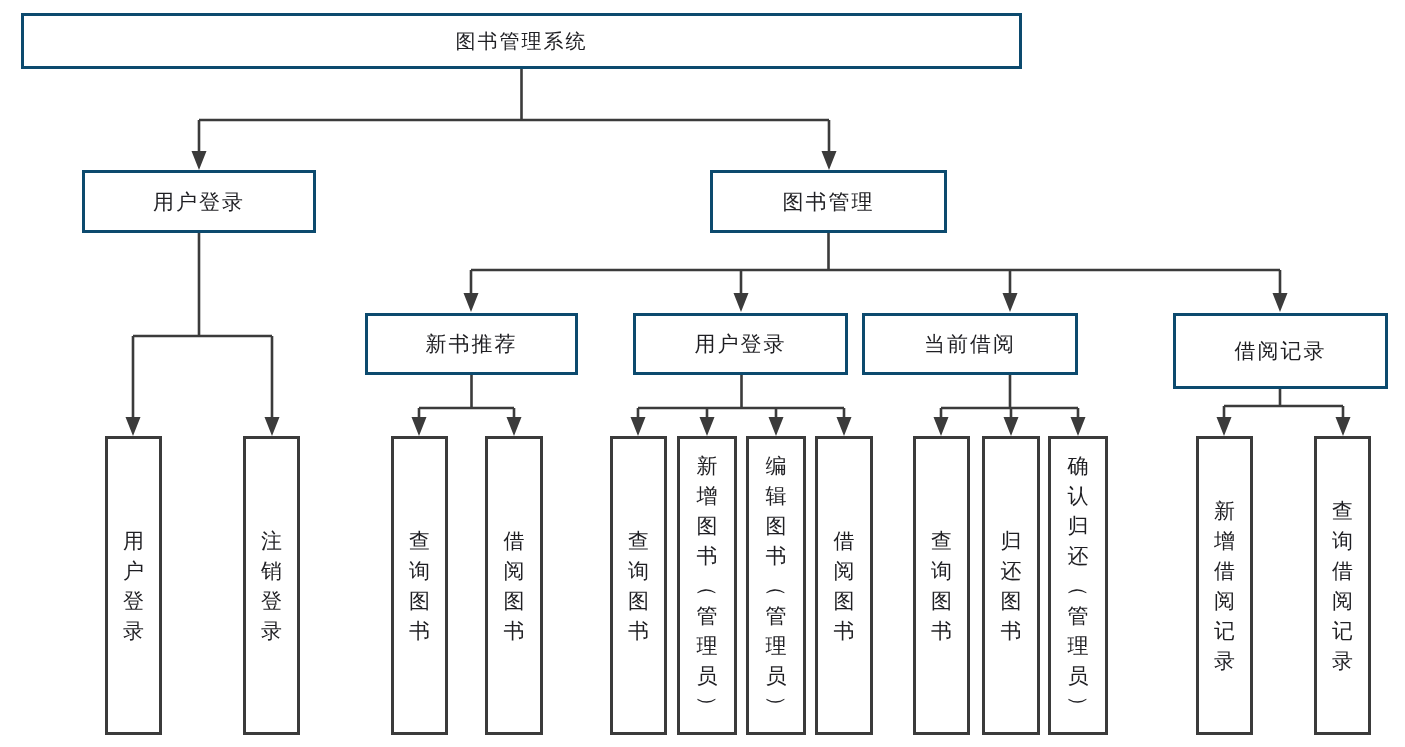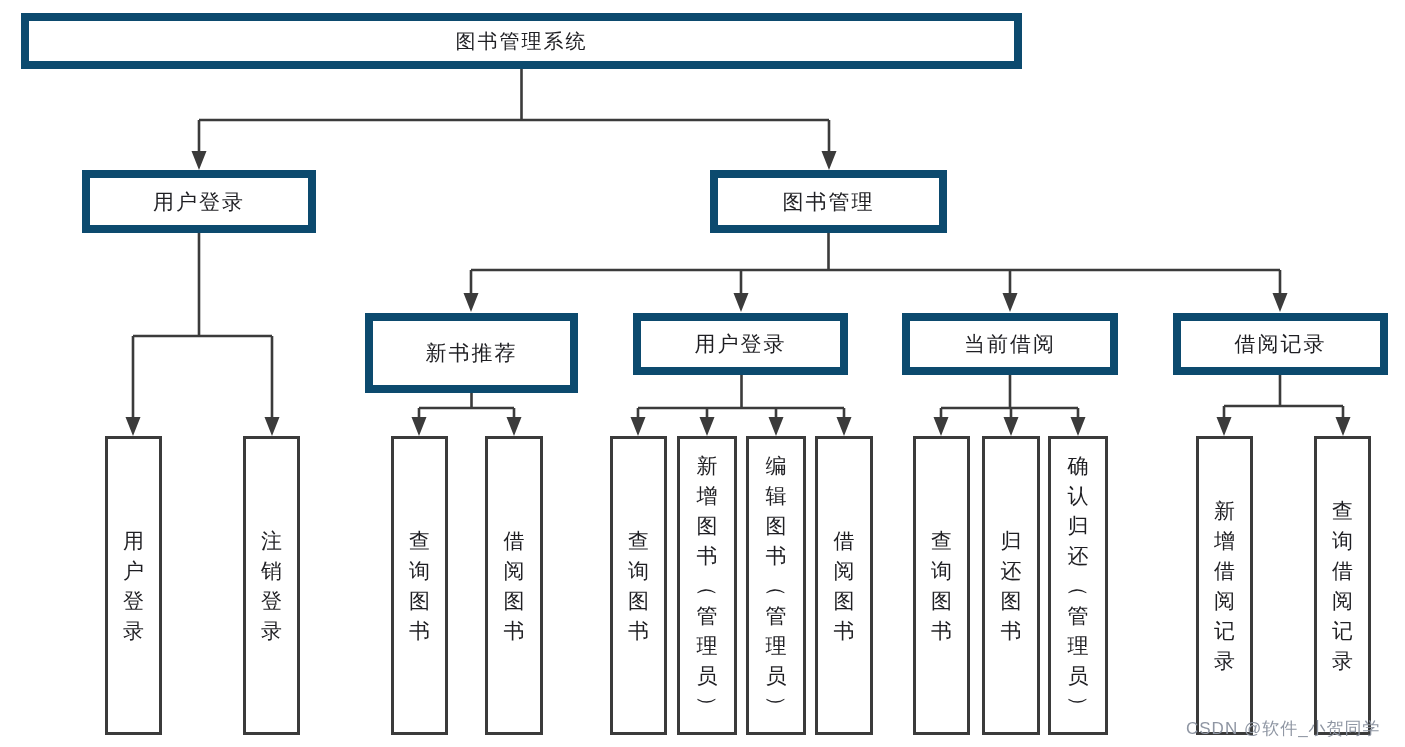--- a/index.html
+++ b/index.html
@@ -9,21 +9,21 @@
     height: 747px;
     background: #ffffff;
     font-family: "Liberation Sans", "DejaVu Sans", sans-serif;
     color: #1f1f23;
     overflow: hidden;
   }
   svg.connectors { position: absolute; left: 0; top: 0; }
   .hnode {
     position: absolute;
     background: #ffffff;
-    border: 8px solid #0c4a6e;
+    border: 3px solid #0c4a6e;
     box-sizing: border-box;
     display: flex;
     align-items: center;
     justify-content: center;
   }
   .hlabel { font-size: 21px; letter-spacing: 2px; font-weight: 500; white-space: nowrap; }
   .root-node .hlabel { font-size: 20px; }
   .vnode {
     position: absolute;
     background: #ffffff;
@@ -83,30 +83,30 @@
     <span class="hlabel">图书管理系统</span>
   </div>
 
   <div class="hnode" style="left:710px;top:170px;width:237px;height:63px">
     <span class="hlabel">图书管理</span>
   </div>
   <div class="hnode" style="left:82px;top:170px;width:234px;height:63px">
     <span class="hlabel">用户登录</span>
   </div>
 
-  <div class="hnode" style="left:365px;top:313px;width:213px;height:80px">
+  <div class="hnode" style="left:365px;top:313px;width:213px;height:62px">
     <span class="hlabel">新书推荐</span>
   </div>
   <div class="hnode" style="left:633px;top:313px;width:215px;height:62px">
     <span class="hlabel">用户登录</span>
   </div>
-  <div class="hnode" style="left:902px;top:313px;width:216px;height:62px">
+  <div class="hnode" style="left:862px;top:313px;width:216px;height:62px">
     <span class="hlabel">当前借阅</span>
   </div>
-  <div class="hnode" style="left:1173px;top:313px;width:215px;height:62px">
+  <div class="hnode" style="left:1173px;top:313px;width:215px;height:76px">
     <span class="hlabel">借阅记录</span>
   </div>
 
   <div class="vnode" style="left:105px;top:436px;width:57px;height:299px">
     <span class="vlabel">
         <span class="vchar">用</span>
         <span class="vchar">户</span>
         <span class="vchar">登</span>
         <span class="vchar">录</span>
       </span>
@@ -220,15 +220,14 @@
     <span class="vlabel">
         <span class="vchar">查</span>
         <span class="vchar">询</span>
         <span class="vchar">借</span>
         <span class="vchar">阅</span>
         <span class="vchar">记</span>
         <span class="vchar">录</span>
       </span>
   </div>
 
-  <div class="watermark">CSDN @软件_小贺同学</div>
 
 </div>
 
 </body></html>

